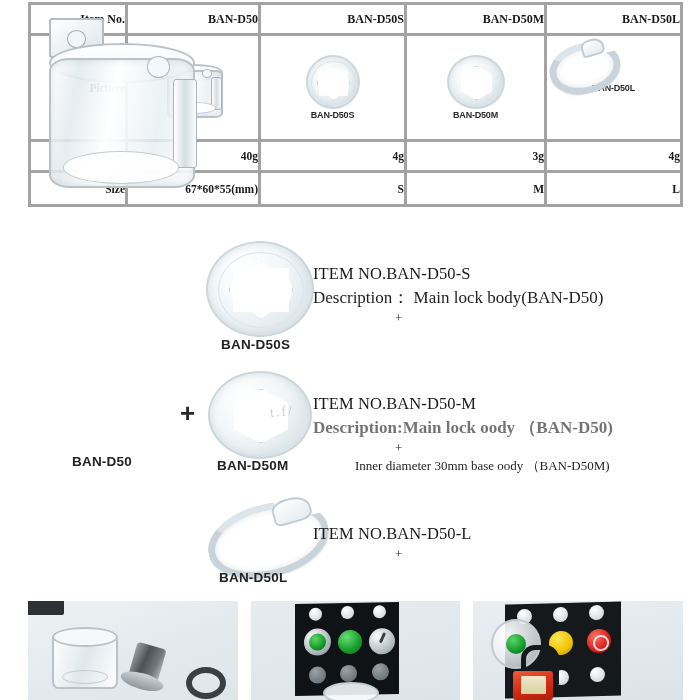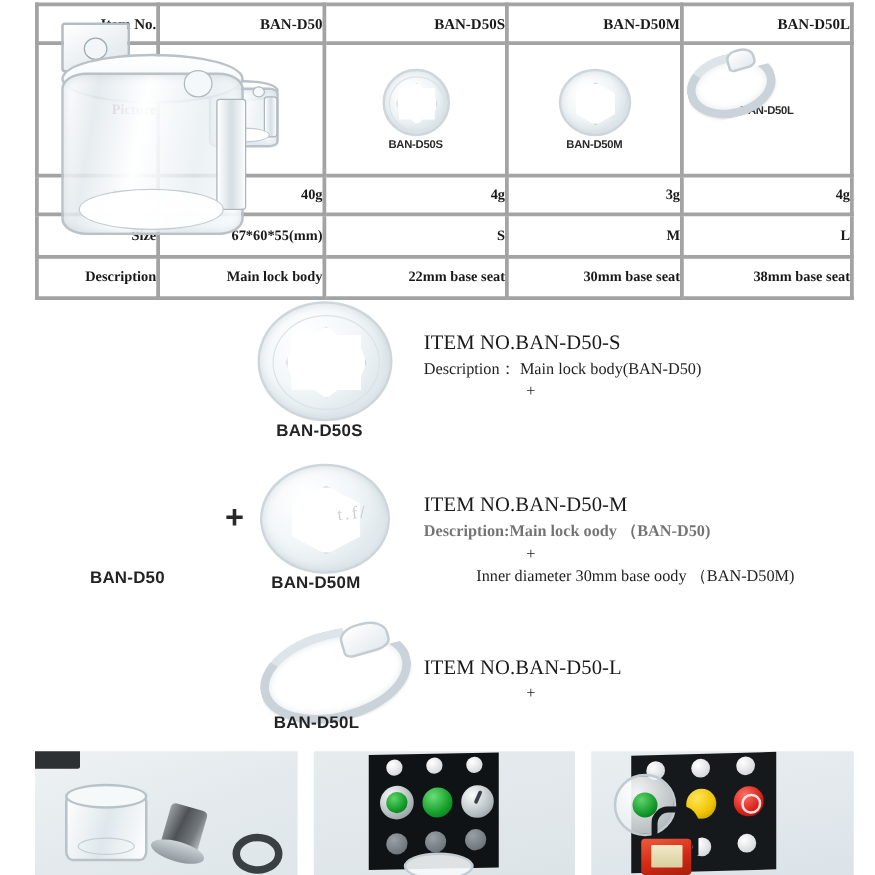--- a/index.html
+++ b/index.html
@@ -281,36 +281,36 @@
     top: 404px;
     font-family: "Liberation Serif", serif;
     font-size: 14px;
     color: rgba(120,130,138,0.38);
     letter-spacing: 2px;
     transform: rotate(-6deg);
     pointer-events: none;
   }
 
   
-  .desc-block { position: absolute; left: 339px; width: 362px; }
+  .desc-block { position: absolute; left: 313px; width: 362px; }
   .db1 { top: 264px; }
   .db2 { top: 394px; }
   .db3 { top: 524px; }
 
   .db-title {
     font-family: "Liberation Serif", serif;
     font-size: 16.5px;
     color: #1a1a1a;
     letter-spacing: 0.1px;
     margin: 0 0 2px 0;
     white-space: nowrap;
   }
   .db-line1 {
     font-family: "Liberation Serif", serif;
-    font-size: 13px;
+    font-size: 17px;
     color: #1f1f1f;
     margin: 0;
     white-space: nowrap;
   }
   .db-plus {
     font-family: "Liberation Serif", serif;
     font-size: 13px;
     color: #1f1f1f;
     margin: 1px 0 1px 0;
     padding-left: 82px;
@@ -548,27 +548,20 @@
   </tr>
 
   <tr class="row-size">
     <td>Size</td>
     <td>67*60*55(mm)</td>
     <td>S</td>
     <td>M</td>
     <td>L</td>
   </tr>
 
-  <tr class="row-desc">
-    <td>Description</td>
-    <td>Main lock body</td>
-    <td>22mm base seat</td>
-    <td>30mm base seat</td>
-    <td>38mm base seat</td>
-  </tr>
 </tbody>
   </table>
 
 <div>
 
   <div class="mid-lockbody art lockbody">
     <div class="lb-hasp"></div>
     <div class="lb-toprim"></div>
     <div class="lb-body"></div>
     <div class="lb-knob"></div>

